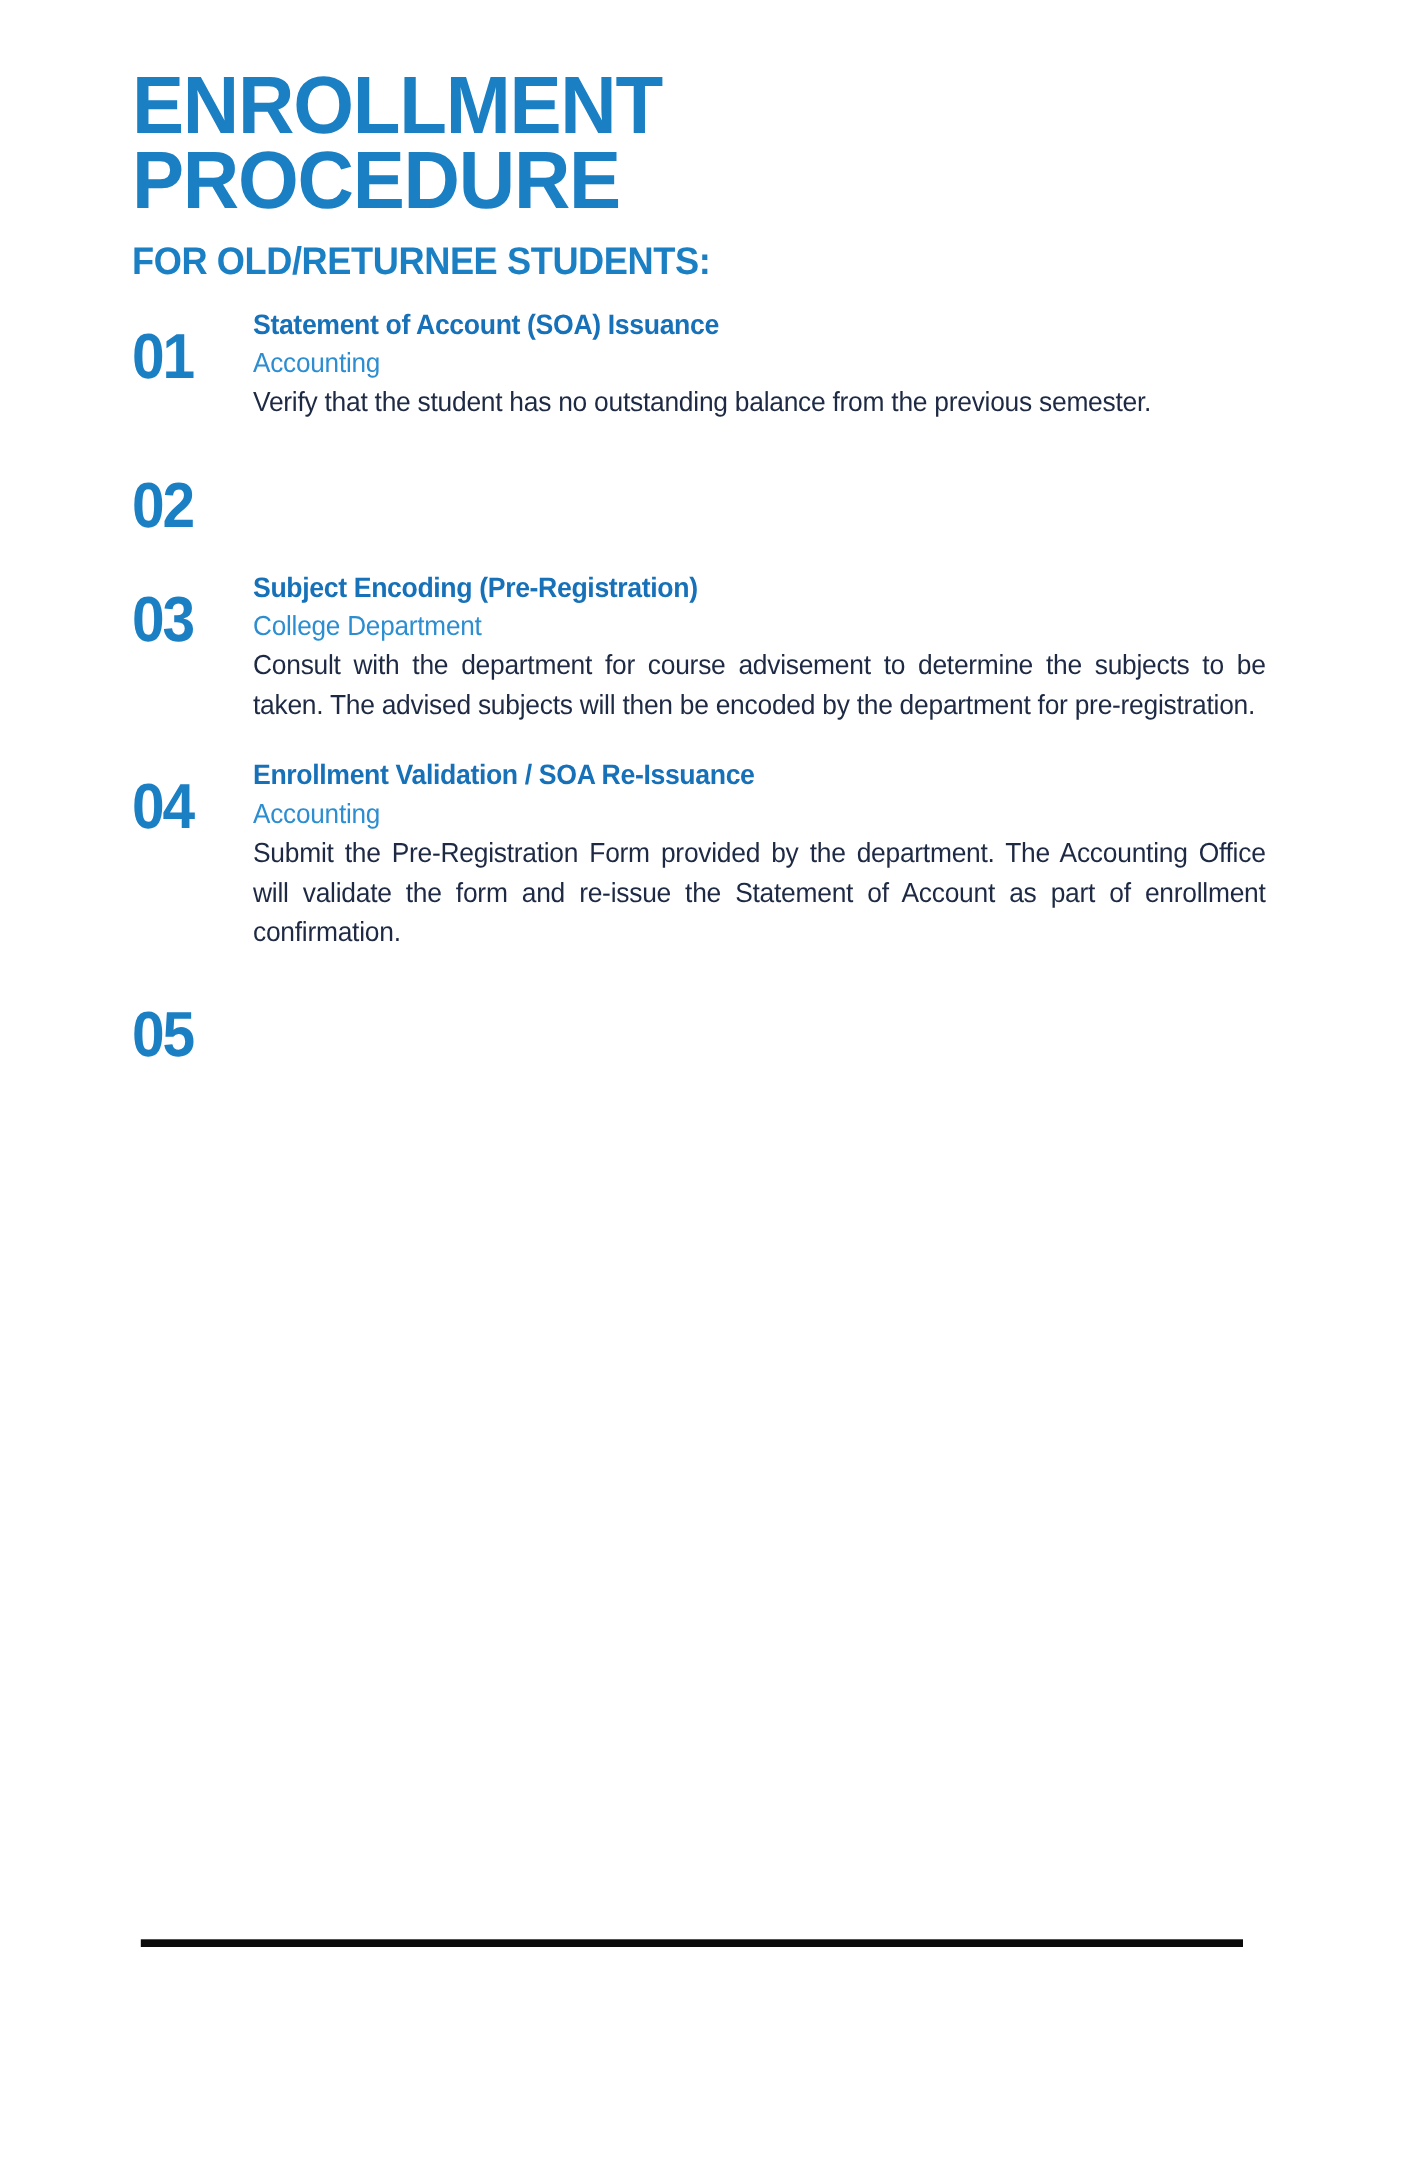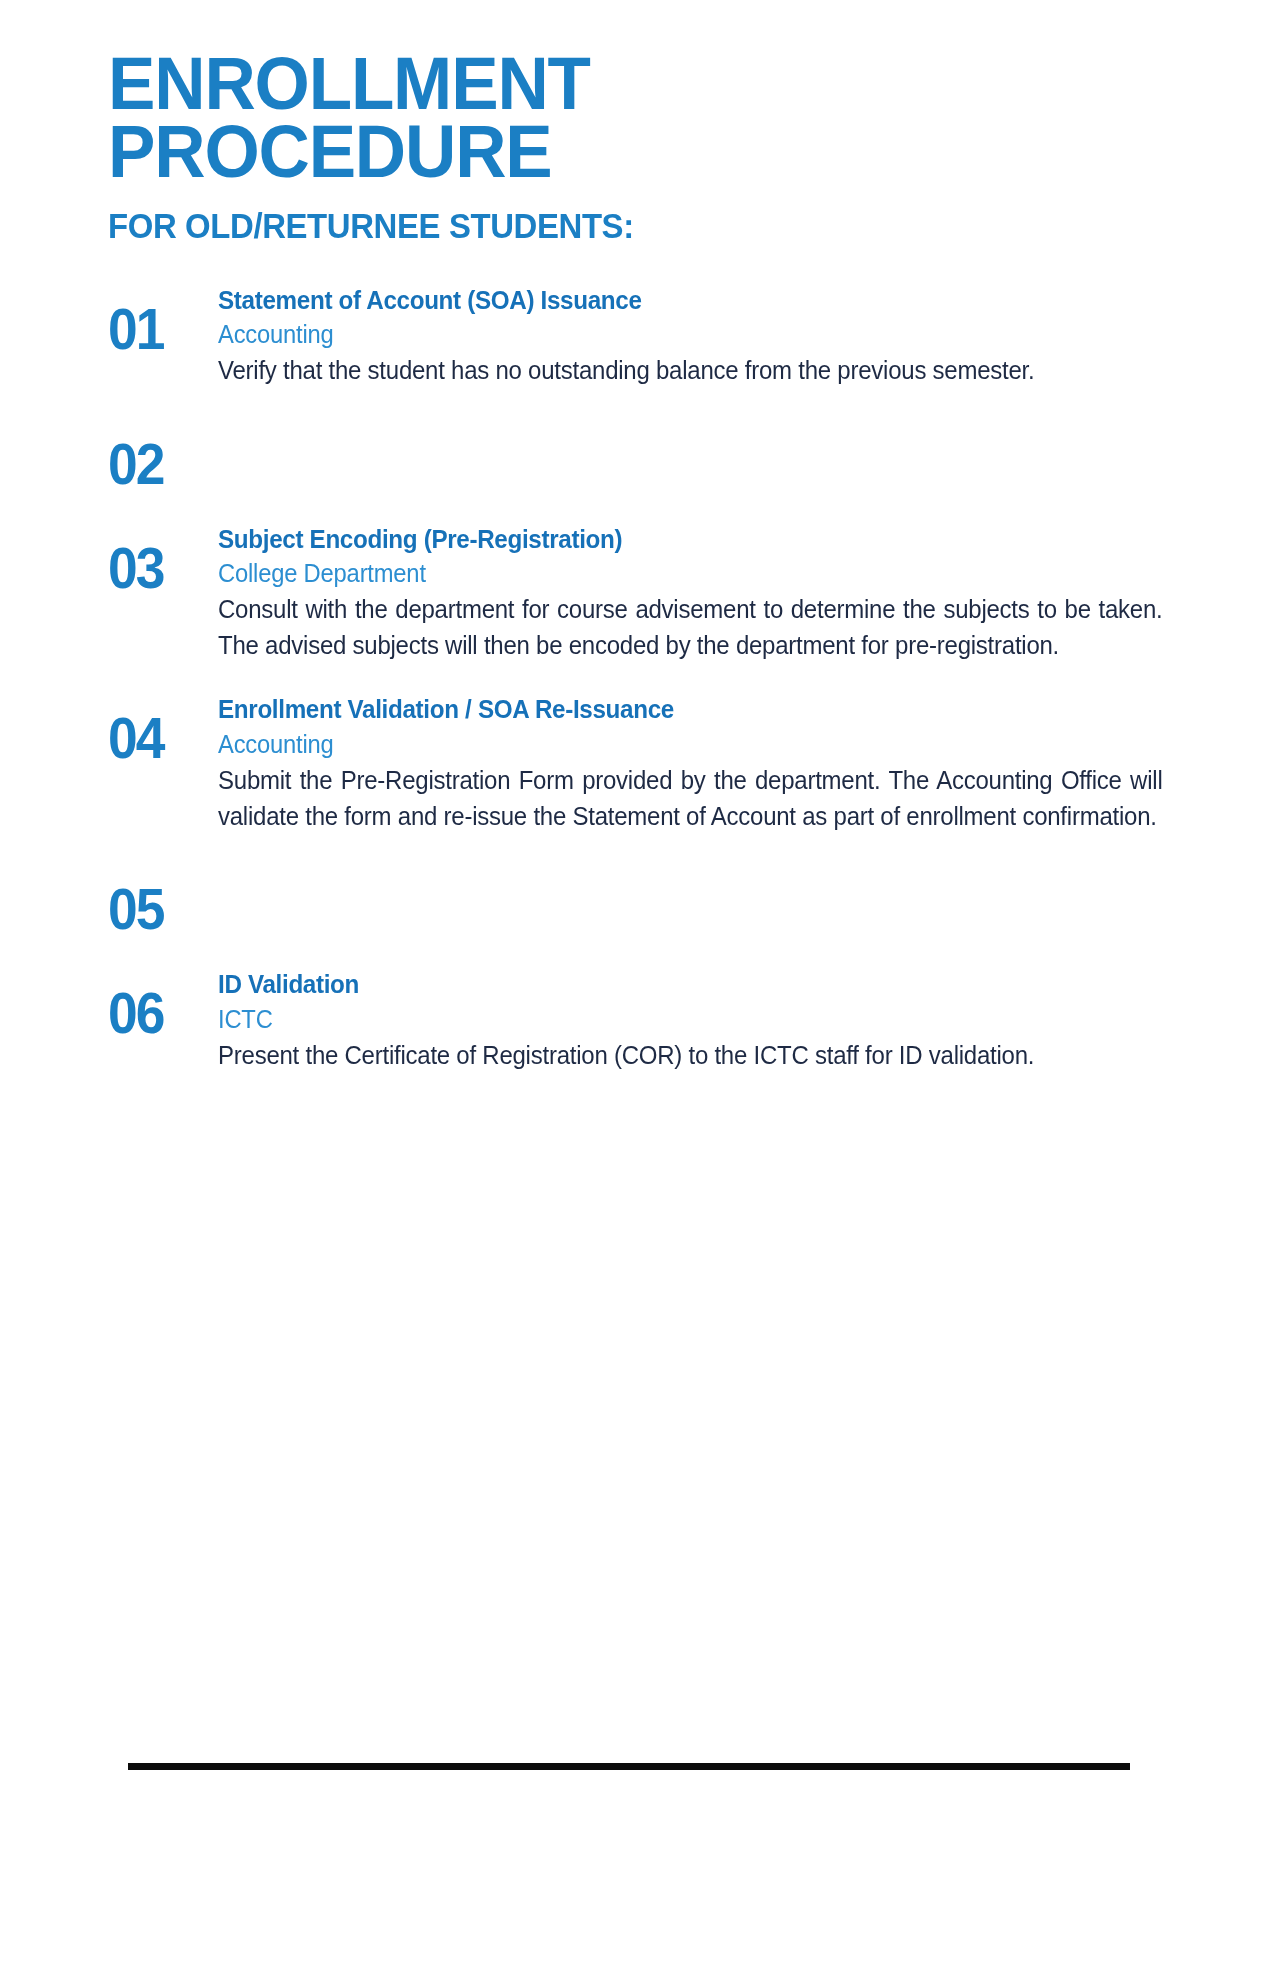--- a/index.html
+++ b/index.html
@@ -13,21 +13,21 @@
     font-family: "Liberation Sans", sans-serif;
     overflow: hidden;
   }
 
   .page {
     position: relative;
     width: 1280px;
     height: 1804px;
     background: #ffffff;
     box-sizing: border-box;
-    padding: 4px;
+    padding: 16px;
   }
 
   
   .header {
     padding: 46px 0 0 104px;
   }
   .doc-title {
     color: #1B7FC4;
     font-family: "Liberation Sans", sans-serif;
     font-weight: bold;
@@ -46,21 +46,21 @@
     font-size: 35px;
     line-height: 1.1;
     letter-spacing: -0.4px;
     margin: 21px 0 0 0;
     transform: scaleX(0.94);
     transform-origin: left center;
   }
 
   
   .steps {
-    margin-top: 38px;
+    margin-top: 22px;
     padding: 0 112px 0 104px;
   }
   .step {
     display: flex;
     align-items: flex-start;
     margin-bottom: 30px;
   }
   .step-number {
     color: #1B7FC4;
     font-family: "Liberation Sans", sans-serif;
@@ -172,28 +172,20 @@
         <div class="step-title">Enrollment Validation / SOA Re-Issuance</div>
         <div class="step-dept">Accounting</div>
         <div class="step-desc">Submit the Pre-Registration Form provided by the department. The Accounting Office will validate the form and re-issue the Statement of Account as part of enrollment confirmation.</div>
       </div>
     </div>
 
     <div class="step">
       <div class="step-number">05</div>
     </div>
 
-    <div class="step">
-      <div class="step-number">06</div>
-      <div class="step-body">
-        <div class="step-title">ID Validation</div>
-        <div class="step-dept">ICTC</div>
-        <div class="step-desc">Present the Certificate of Registration (COR) to the ICTC staff for ID validation.</div>
-      </div>
-    </div>
 
   </div>
 
   <div class="footer-rule-wrap">
     <div class="footer-rule"></div>
   </div>
 
 </div>
 
 </body></html>

